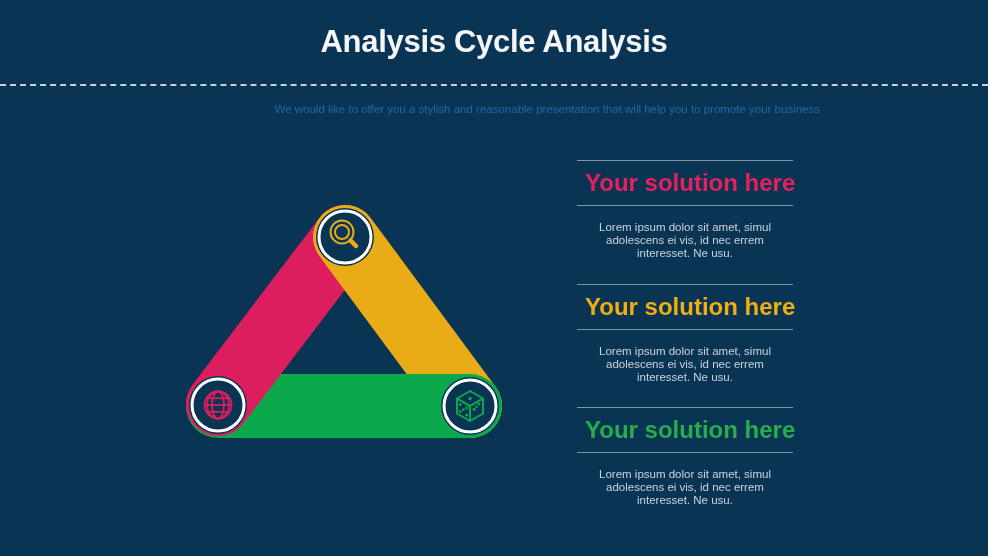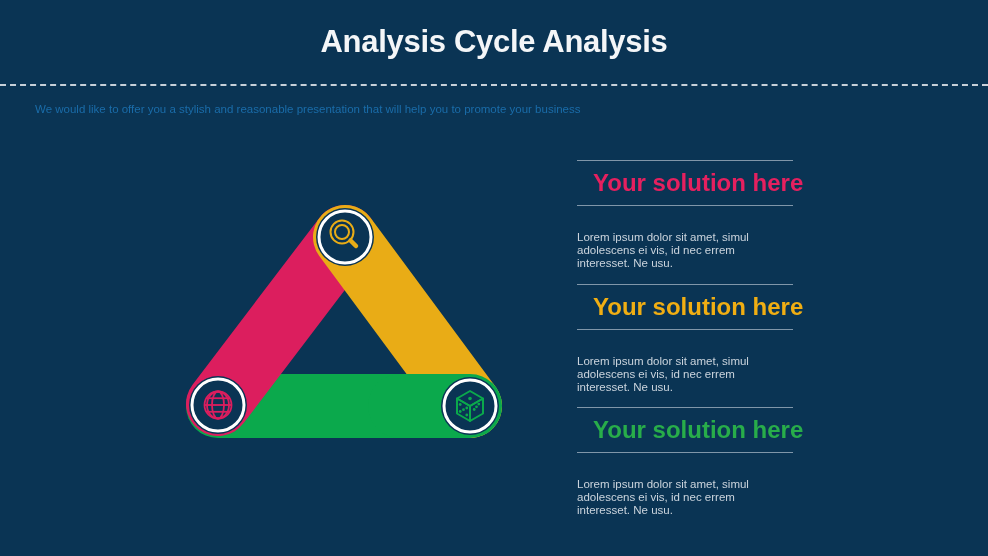--- a/index.html
+++ b/index.html
@@ -16,40 +16,40 @@
     text-align:center;
     font-size:31px;font-weight:bold;letter-spacing:-0.3px;
     color:var(--title,#F4F6F8);
   }
   .dashed-divider{
     position:absolute;top:84px;left:0;width:988px;height:0;
     border-top:2px dashed var(--dash,#C7D0D9);
   }
   .subtitle{
     position:absolute;top:103px;left:0;width:820px;
-    text-align:left;
+    text-align:right;
     font-size:11.5px;
     color:var(--subtitle,#1A6CA9);
-    padding-left:35px;
   }
 
   .diagram-svg{position:absolute;top:0;left:0;}
 
   .section{
     position:absolute;left:577px;width:216px;
   }
   .section .rule{height:0;border-top:1px solid var(--divider,#8096A9);}
   .section h2{
-    margin:7px 16px;
+    margin:7px 8px;
     font-size:24px;line-height:30px;font-weight:bold;
     text-align:center;white-space:nowrap;
   }
   .section .body{
-    margin-top:25px;
+    margin-top:15px;
     font-size:11.5px;line-height:13px;
+    text-align:center;
     color:var(--body,#CBD4DD);
     white-space:pre-line;
   }
   .sec-1{top:160px;}
   .sec-2{top:284px;}
   .sec-3{top:407px;}
 </style>
 </head>
 <body>
 

